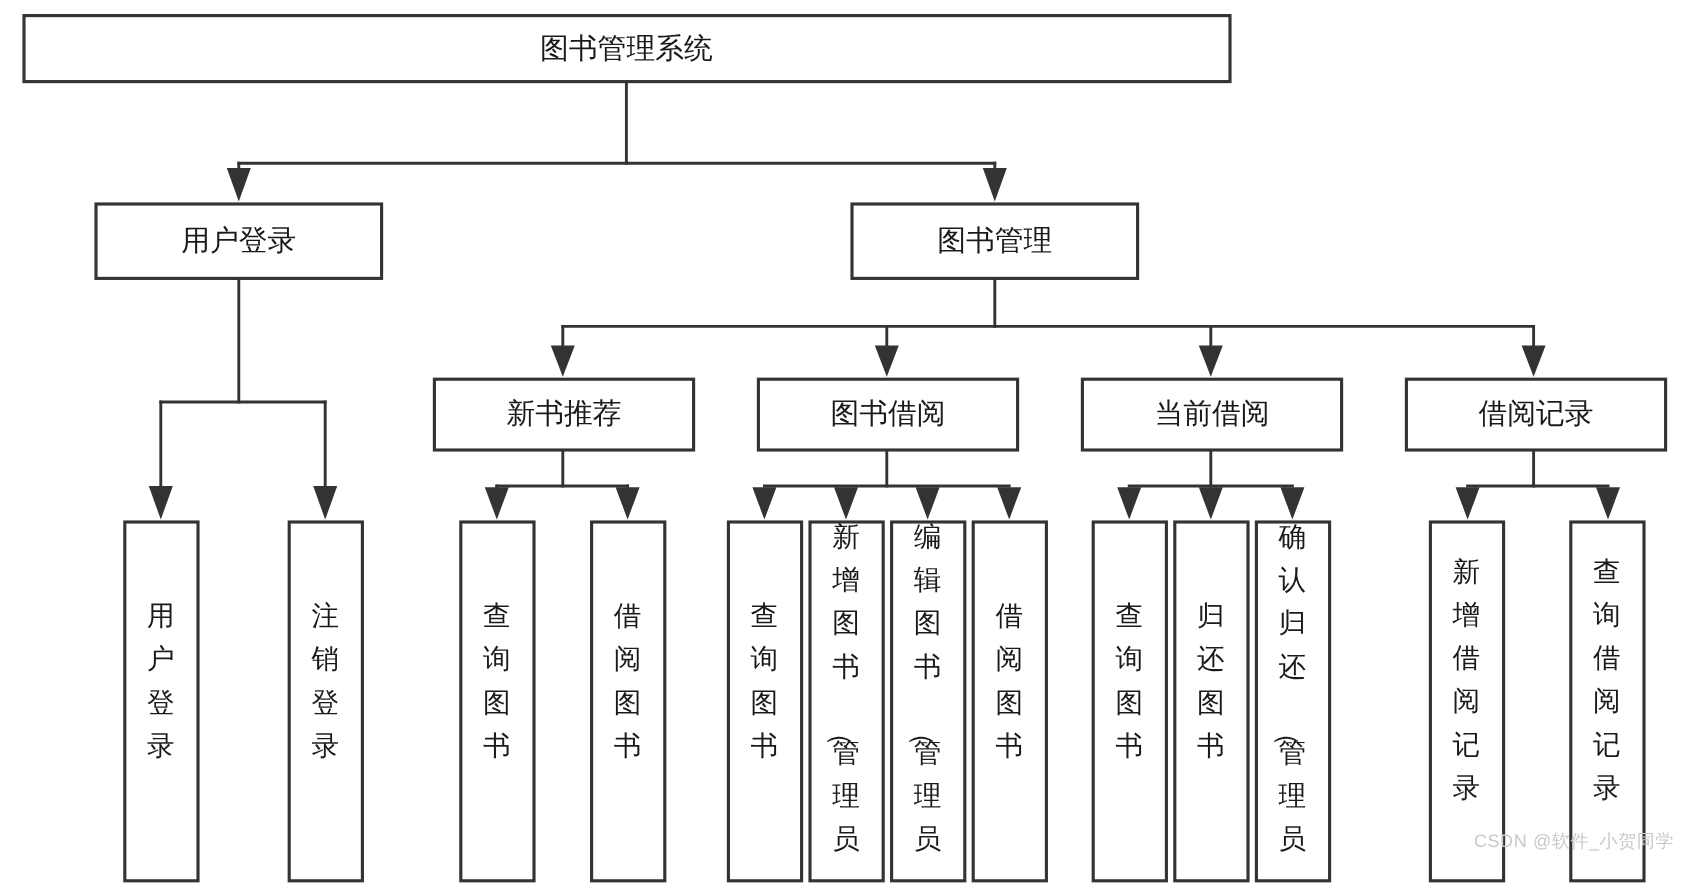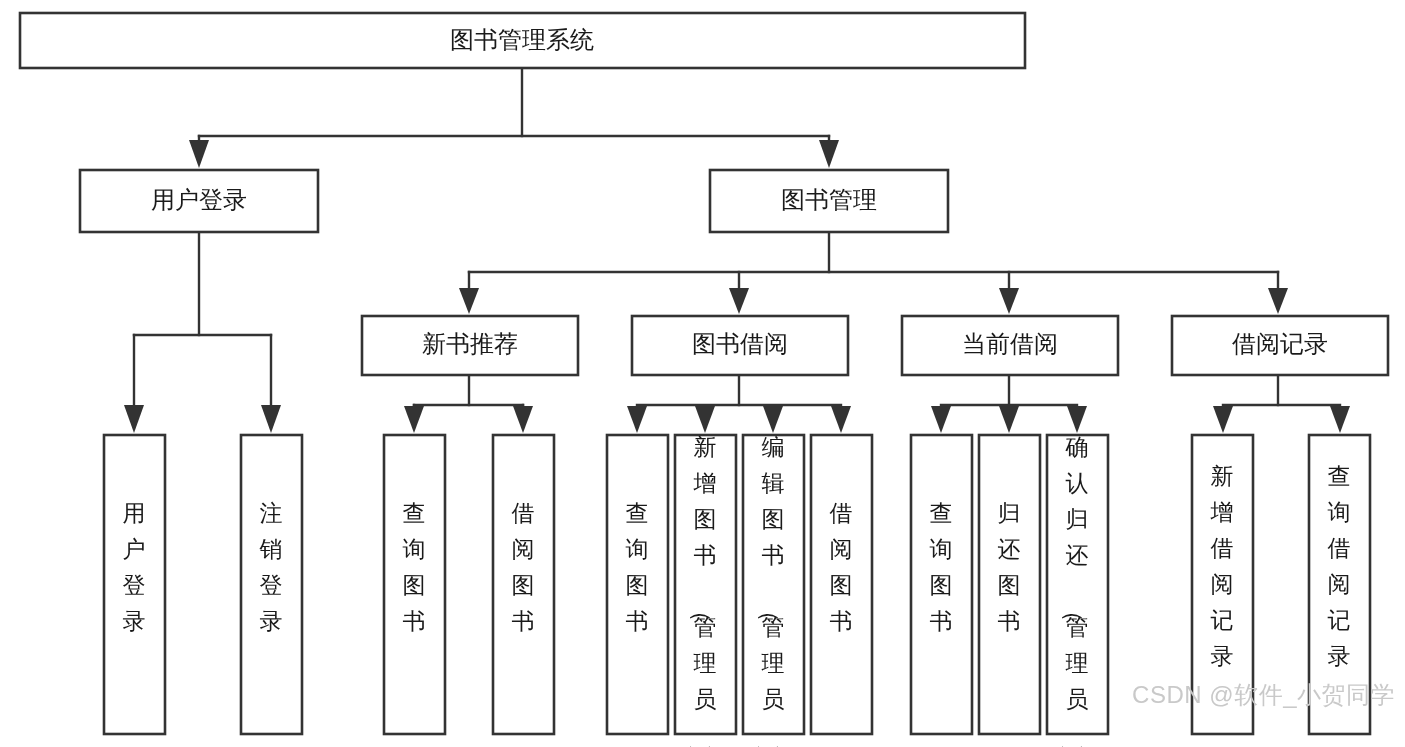--- a/index.html
+++ b/index.html
@@ -53,21 +53,21 @@
     font-family: "Liberation Sans", "DejaVu Sans", sans-serif;
     font-size: 23px;
     fill: #1a1a1a;
     text-anchor: middle;
   }
   .watermark {
     position: absolute;
     right: 10px;
     bottom: 8px;
     font-family: "Liberation Sans", "DejaVu Sans", sans-serif;
-    font-size: 24px;
+    font-size: 15px;
     color: #c9c9c9;
     letter-spacing: 0.5px;
     white-space: nowrap;
     user-select: none;
   }
 </style>
 </head>
 <body>
 
 <div id="diagram-root">

